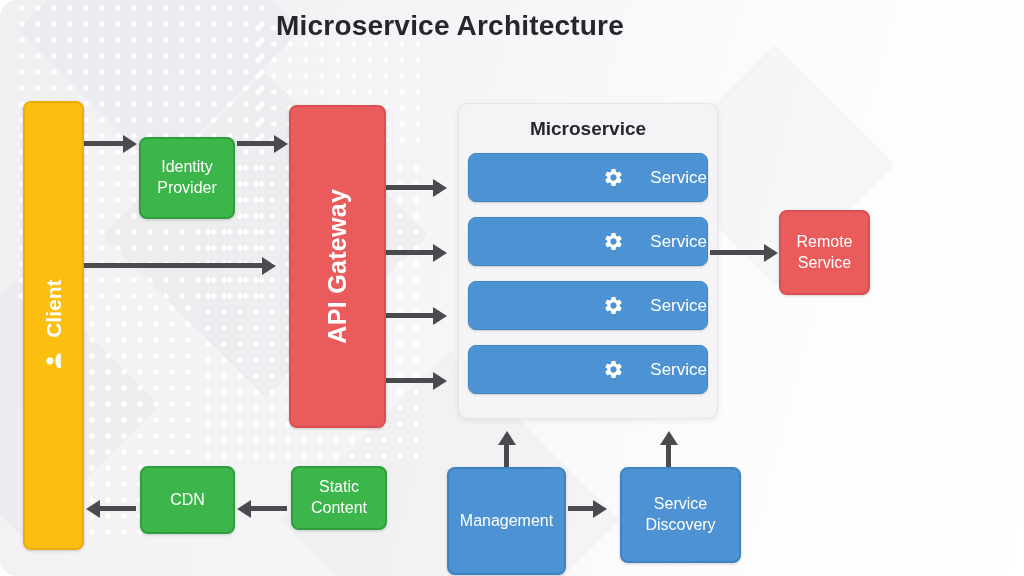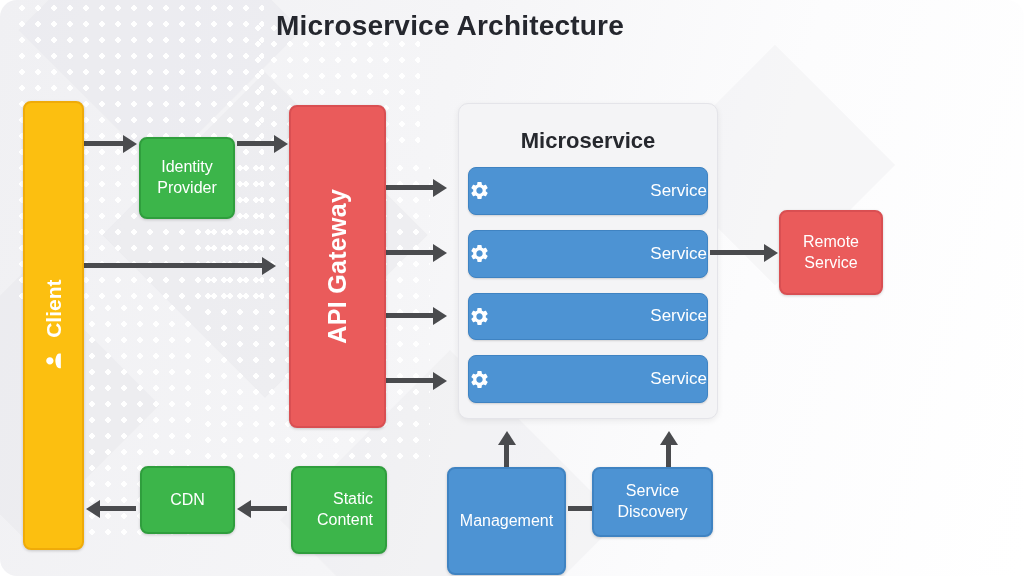--- a/index.html
+++ b/index.html
@@ -27,24 +27,24 @@
   .blue{background:#4D93D3;border:2px solid #3f83c2;}
   .yellow{background:#FCBF10;border:2px solid #efab09;}
   .rot{display:flex;align-items:center;gap:12px;white-space:nowrap;transform:rotate(-90deg);}
   .client .rot{font-size:21px;font-weight:700;}
   .gw .rot{font-size:25px;font-weight:700;letter-spacing:.3px;}
   
   .ms{position:absolute;z-index:1;box-sizing:border-box;
     background:#f4f4f6;border:1px solid #e4e4e9;border-radius:10px;
     box-shadow:0 2px 6px rgba(0,0,0,.07);
     display:flex;flex-direction:column;align-items:center;padding:14px 0 0;}
-  .ms-title{font-size:22px;font-weight:700;color:#26282e;margin:10px 0 13px;}
+  .ms-title{font-size:19px;font-weight:700;color:#26282e;margin:0 0 13px;}
   .svc{width:240px;height:49px;margin-bottom:15px;box-sizing:border-box;
     border-radius:8px;background:#4D93D3;border:1px solid #3f83c2;
-    display:flex;align-items:center;justify-content:space-between;gap:26px;
+    display:flex;align-items:center;justify-content:flex-end;gap:26px;
     color:#fff;font-size:17px;font-weight:500;box-shadow:0 1px 2px rgba(0,0,0,.15);}
   
   .arr{position:absolute;background:#4a4b4e;z-index:1;}
   .arr.h{height:5px;}
   .arr.v{width:5px;}
   .arr.right::after{content:"";position:absolute;right:-13px;top:50%;transform:translateY(-50%);
     border-left:14px solid #4a4b4e;border-top:9px solid transparent;border-bottom:9px solid transparent;}
   .arr.left::after{content:"";position:absolute;left:-13px;top:50%;transform:translateY(-50%);
     border-right:14px solid #4a4b4e;border-top:9px solid transparent;border-bottom:9px solid transparent;}
   .arr.up::after{content:"";position:absolute;top:-13px;left:50%;transform:translateX(-50%);
@@ -122,37 +122,37 @@
     <div class="svc">
       <span class="icon">
         <svg width="21" height="21" viewBox="0 0 24 24" fill="#ffffff" aria-hidden="true">
           <path d="M19.14 12.94c.04-.3.06-.61.06-.94 0-.32-.02-.64-.07-.94l2.03-1.58a.49.49 0 0 0 .12-.61l-1.92-3.32a.49.49 0 0 0-.59-.22l-2.39.96c-.5-.38-1.03-.7-1.62-.94l-.36-2.54a.48.48 0 0 0-.48-.41h-3.84c-.24 0-.43.17-.47.41l-.36 2.54c-.59.24-1.13.57-1.62.94l-2.39-.96a.49.49 0 0 0-.59.22L2.74 8.87c-.12.21-.08.47.12.61l2.03 1.58c-.05.3-.09.63-.09.94s.02.64.07.94l-2.03 1.58a.49.49 0 0 0-.12.61l1.92 3.32c.12.22.37.29.59.22l2.39-.96c.5.38 1.03.7 1.62.94l.36 2.54c.05.24.24.41.48.41h3.84c.24 0 .44-.17.47-.41l.36-2.54c.59-.24 1.13-.56 1.62-.94l2.39.96c.22.08.47 0 .59-.22l1.92-3.32c.12-.22.07-.47-.12-.61l-2.01-1.58zM12 15.6A3.61 3.61 0 0 1 8.4 12c0-1.98 1.62-3.6 3.6-3.6s3.6 1.62 3.6 3.6-1.62 3.6-3.6 3.6z"></path>
         </svg>
       </span>
       <span>Service</span>
     </div>
   </div>
 
-  <div class="node red" style="left:779px;top:210px;width:104px;height:85px;padding:0 10px;">
+  <div class="node red" style="left:779px;top:210px;width:91px;height:85px;padding:0 10px;">
     <span>Remote Service</span>
   </div>
 
   <div class="node green" style="left:140px;top:466px;width:95px;height:68px;">
     <span>CDN</span>
   </div>
 
-  <div class="node green" style="left:291px;top:466px;width:96px;height:88px;padding:16px 12px;text-align:right;">
+  <div class="node green" style="left:291px;top:466px;width:96px;height:64px;padding:16px 12px;">
     <span>Static Content</span>
   </div>
 
   <div class="node blue" style="left:447px;top:467px;width:119px;height:108px;">
     <span>Management</span>
   </div>
 
-  <div class="node blue" style="left:592px;top:467px;width:121px;height:70px;padding:0 4px;">
+  <div class="node blue" style="left:620px;top:467px;width:121px;height:96px;padding:0 4px;">
     <span>Service Discovery</span>
   </div>
 
   <div class="arr h right" style="left:84px;top:141px;width:40px;"></div>
   <div class="arr h right" style="left:237px;top:141px;width:38px;"></div>
   <div class="arr h right" style="left:84px;top:263px;width:179px;"></div>
   <div class="arr h right" style="left:386px;top:185px;width:48px;"></div>
   <div class="arr h right" style="left:386px;top:250px;width:48px;"></div>
   <div class="arr h right" style="left:386px;top:313px;width:48px;"></div>
   <div class="arr h right" style="left:386px;top:378px;width:48px;"></div>

